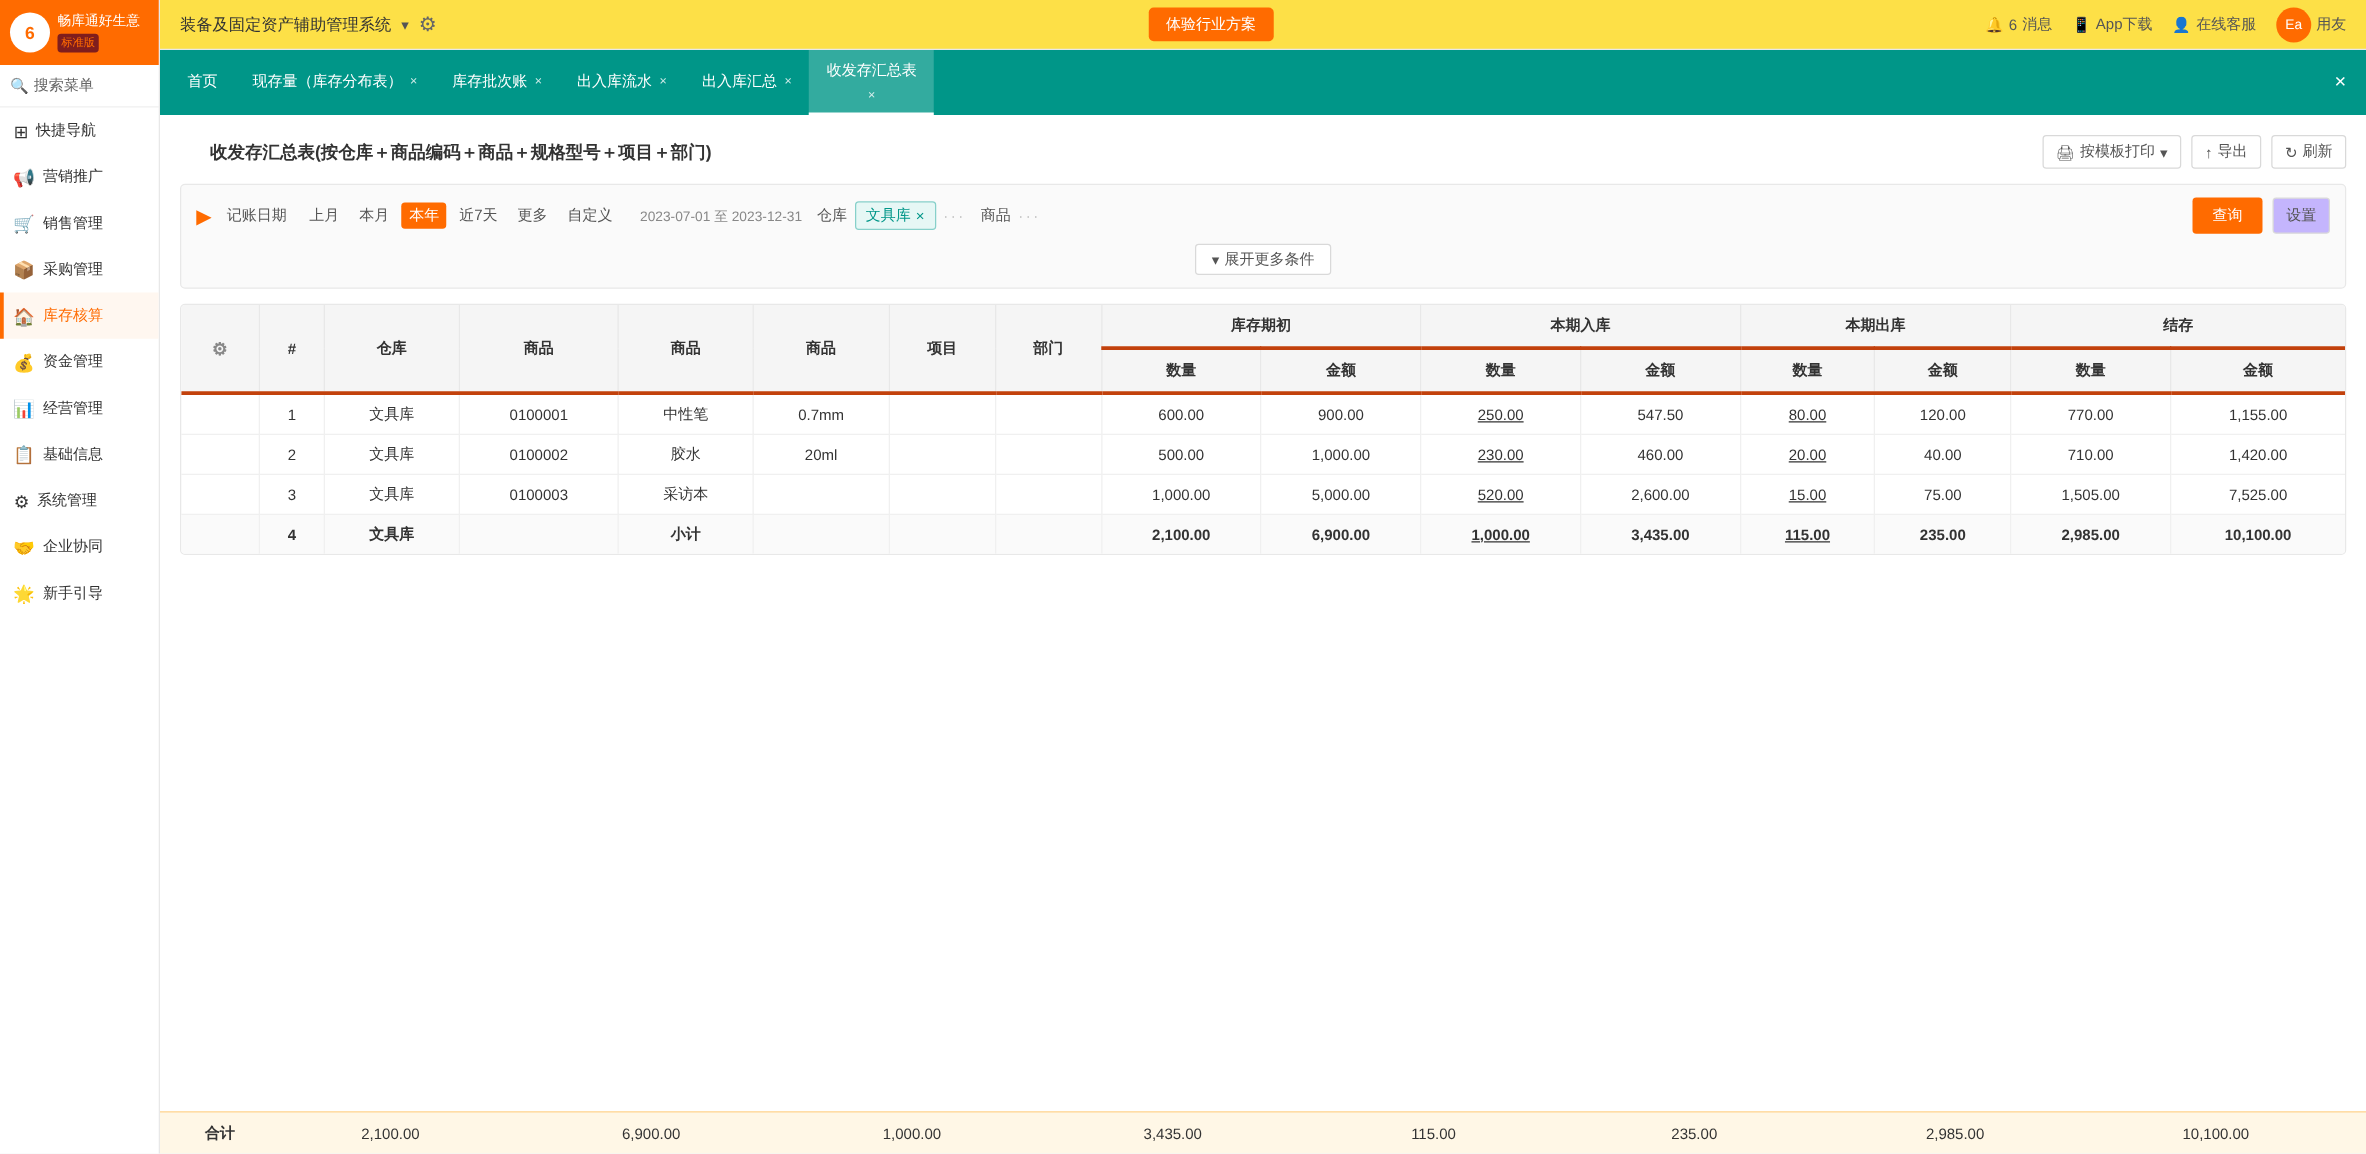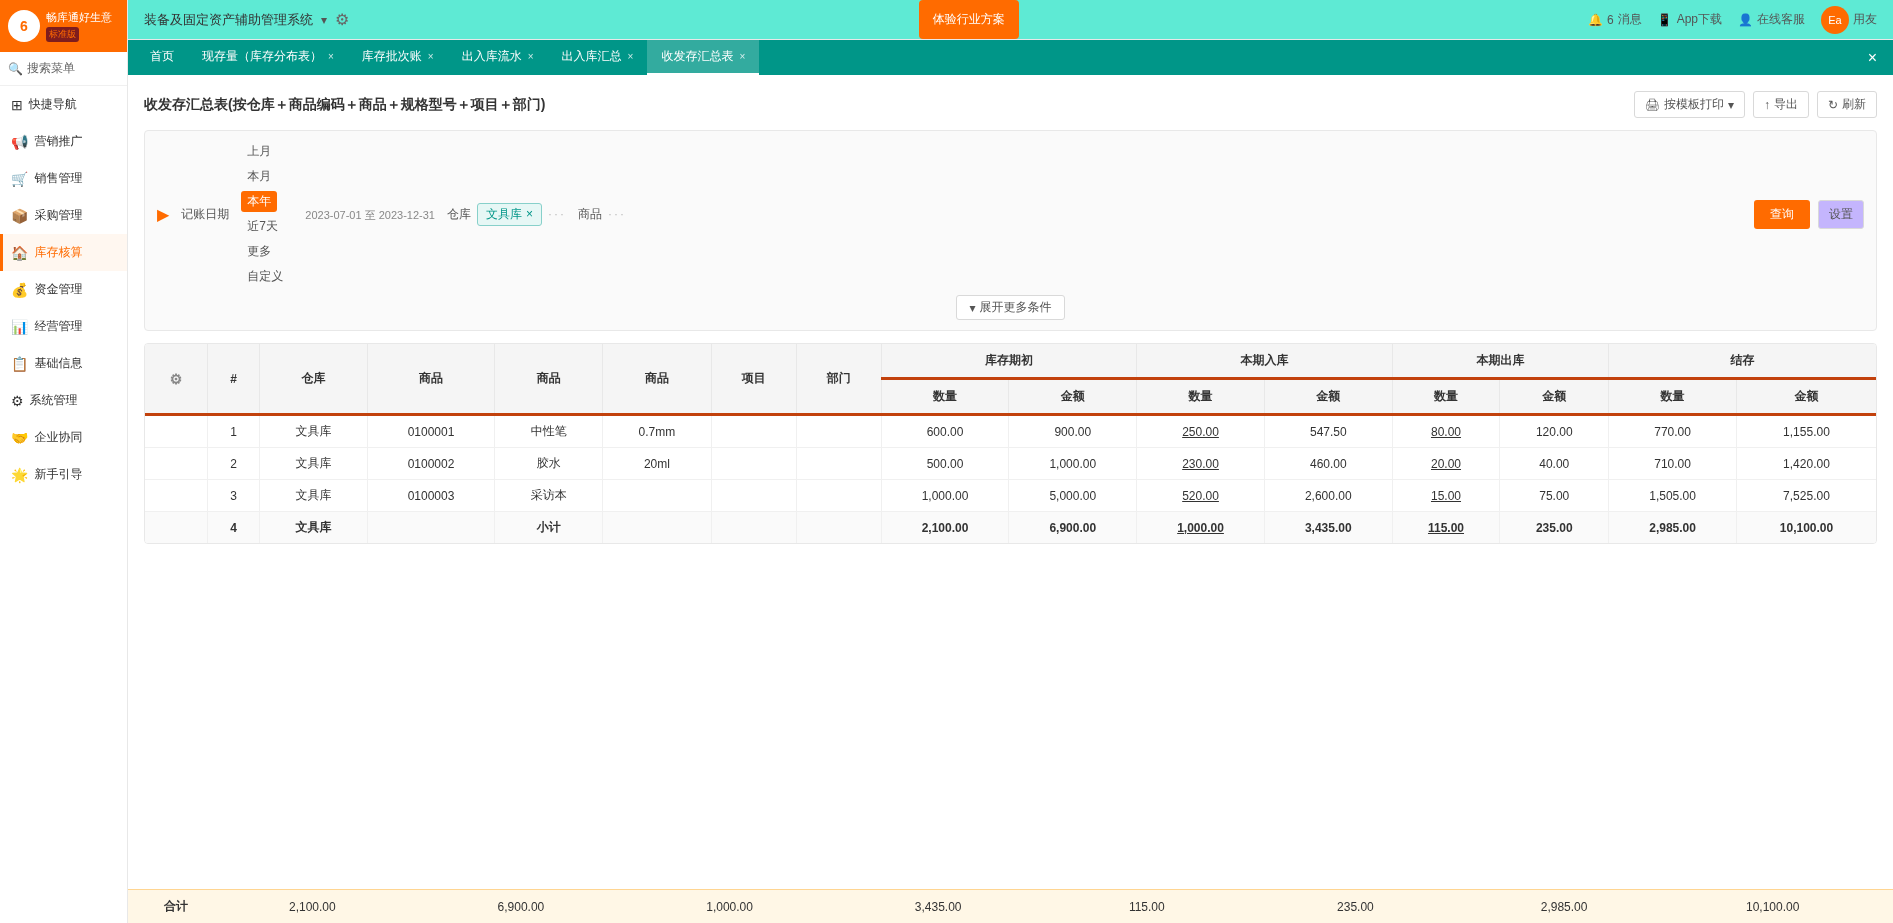--- a/index.html
+++ b/index.html
@@ -15,55 +15,55 @@
     .sidebar-menu { flex: 1; overflow-y: auto; }
     .sidebar-item { padding: 10px 8px; display: flex; align-items: center; gap: 6px; color: #333; cursor: pointer; border-left: 3px solid transparent; }
     .sidebar-item.active { background: #fff7f0; color: #ff6b00; border-left-color: #ff6b00; }
     .sidebar-item-icon { font-size: 14px; }
     .sidebar-item-label { font-size: 12px; }
 
     
     .main { flex: 1; display: flex; flex-direction: column; overflow: hidden; }
 
     
-    .topbar { background: #5eead4; border-bottom: 1px solid #e8e8e8; padding: 0 16px; display: flex; justify-content: space-between; height: 40px; flex-shrink: 0; }
+    .topbar { background: #fde047; border-bottom: 1px solid #e8e8e8; padding: 0 16px; display: flex; align-items: center; justify-content: space-between; height: 40px; flex-shrink: 0; }
     .topbar-left { display: flex; align-items: center; gap: 8px; }
     .topbar-system-name { font-size: 13px; color: #333; }
     .topbar-dropdown { display: flex; align-items: center; gap: 4px; cursor: pointer; color: #555; }
     .topbar-settings { color: #666; cursor: pointer; font-size: 16px; }
     .topbar-trial-btn { background: #ff6b00; color: #fff; border: none; padding: 5px 14px; border-radius: 4px; cursor: pointer; font-size: 12px; }
     .topbar-right { display: flex; align-items: center; gap: 16px; color: #555; font-size: 12px; }
     .topbar-right-item { display: flex; align-items: center; gap: 4px; cursor: pointer; }
     .user-avatar { width: 28px; height: 28px; background: #ff6b00; border-radius: 50%; color: #fff; display: flex; align-items: center; justify-content: center; font-size: 11px; }
 
     
     .tabbar { background: #009688; display: flex; align-items: center; flex-shrink: 0; padding: 0 8px; }
     .tab { padding: 8px 14px; color: #fff; cursor: pointer; display: flex; align-items: center; gap: 6px; font-size: 12px; border-bottom: 2px solid transparent; white-space: nowrap; }
-    .tab.active { background: rgba(255,255,255,0.2); border-bottom-color: #fff; }
+    .tab.active { background: rgba(255,255,255,0.2); border-bottom-color: #fff; flex-direction: column; }
     .tab-close { font-size: 10px; opacity: 0.8; }
     .tabbar-close { margin-left: auto; color: #fff; cursor: pointer; font-size: 16px; padding: 4px 8px; }
 
     
     .page-content { flex: 1; overflow-y: auto; background: #f0f2f5; }
     .page-inner { background: #fff; margin: 0; padding: 16px; min-height: 100%; }
 
     
-    .page-header { display: flex; align-items: center; justify-content: space-between; margin-bottom: 12px; }
+    .page-header { display: flex; align-items: center; justify-content: space-between; margin-bottom: 12px; margin-left: 24px; }
     .page-title { font-size: 14px; font-weight: bold; color: #333; }
     .page-actions { display: flex; align-items: center; gap: 8px; }
     .btn-print { display: flex; align-items: center; gap: 4px; border: 1px solid #d9d9d9; background: #fff; padding: 4px 10px; border-radius: 3px; cursor: pointer; font-size: 12px; color: #555; }
     .btn-export { display: flex; align-items: center; gap: 4px; border: 1px solid #d9d9d9; background: #fff; padding: 4px 10px; border-radius: 3px; cursor: pointer; font-size: 12px; color: #555; }
     .btn-refresh { display: flex; align-items: center; gap: 4px; border: 1px solid #d9d9d9; background: #fff; padding: 4px 10px; border-radius: 3px; cursor: pointer; font-size: 12px; color: #555; }
 
     
     .filter-bar { background: #fafafa; border: 1px solid #e8e8e8; border-radius: 4px; padding: 10px 12px; margin-bottom: 12px; }
     .filter-row { display: flex; align-items: center; gap: 12px; flex-wrap: wrap; }
     .filter-arrow { color: #ff6b00; font-size: 16px; cursor: pointer; }
     .filter-label { color: #555; font-size: 12px; white-space: nowrap; }
-    .filter-date-btns { display: flex; gap: 4px; align-items: flex-start; flex-direction: column; }
+    .filter-date-btns { display: flex; gap: 4px; align-items: flex-start; }
     .date-btn { border: none; background: none; padding: 2px 6px; border-radius: 3px; cursor: pointer; font-size: 12px; color: #555; }
     .date-btn.active { background: #ff6b00; color: #fff; }
     .date-range { color: #888; font-size: 11px; margin-top: 2px; }
     .filter-warehouse { display: flex; align-items: center; gap: 6px; }
     .warehouse-tag { background: #e6f7f5; border: 1px solid #87d0ca; color: #009688; padding: 2px 8px; border-radius: 3px; display: flex; align-items: center; gap: 4px; font-size: 12px; }
     .warehouse-tag-close { cursor: pointer; color: #009688; }
     .filter-dots { color: #bbb; letter-spacing: 2px; cursor: pointer; }
     .filter-goods { display: flex; align-items: center; gap: 6px; }
     .filter-more-row { display: flex; align-items: center; justify-content: center; margin-top: 8px; }
     .btn-expand { border: 1px solid #d9d9d9; background: #fff; padding: 3px 12px; border-radius: 3px; cursor: pointer; font-size: 12px; color: #555; display: flex; align-items: center; gap: 4px; }

